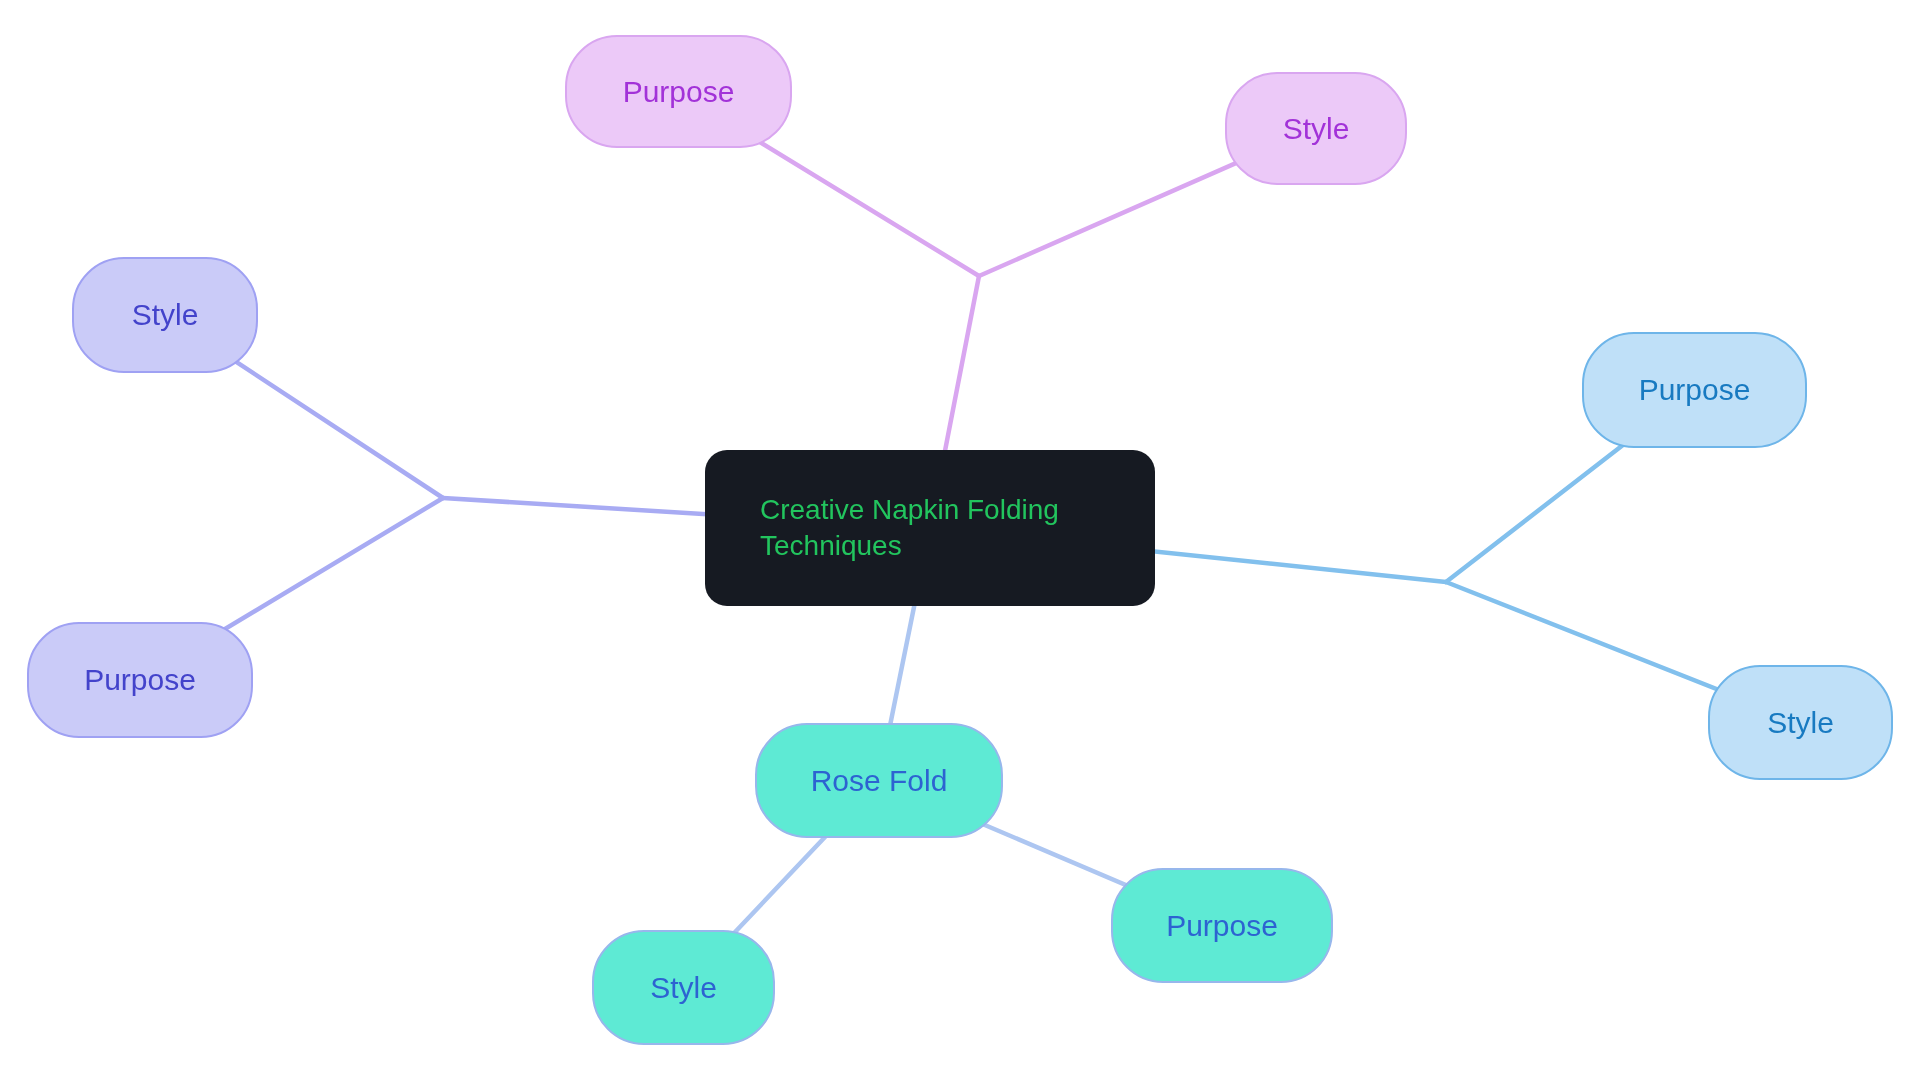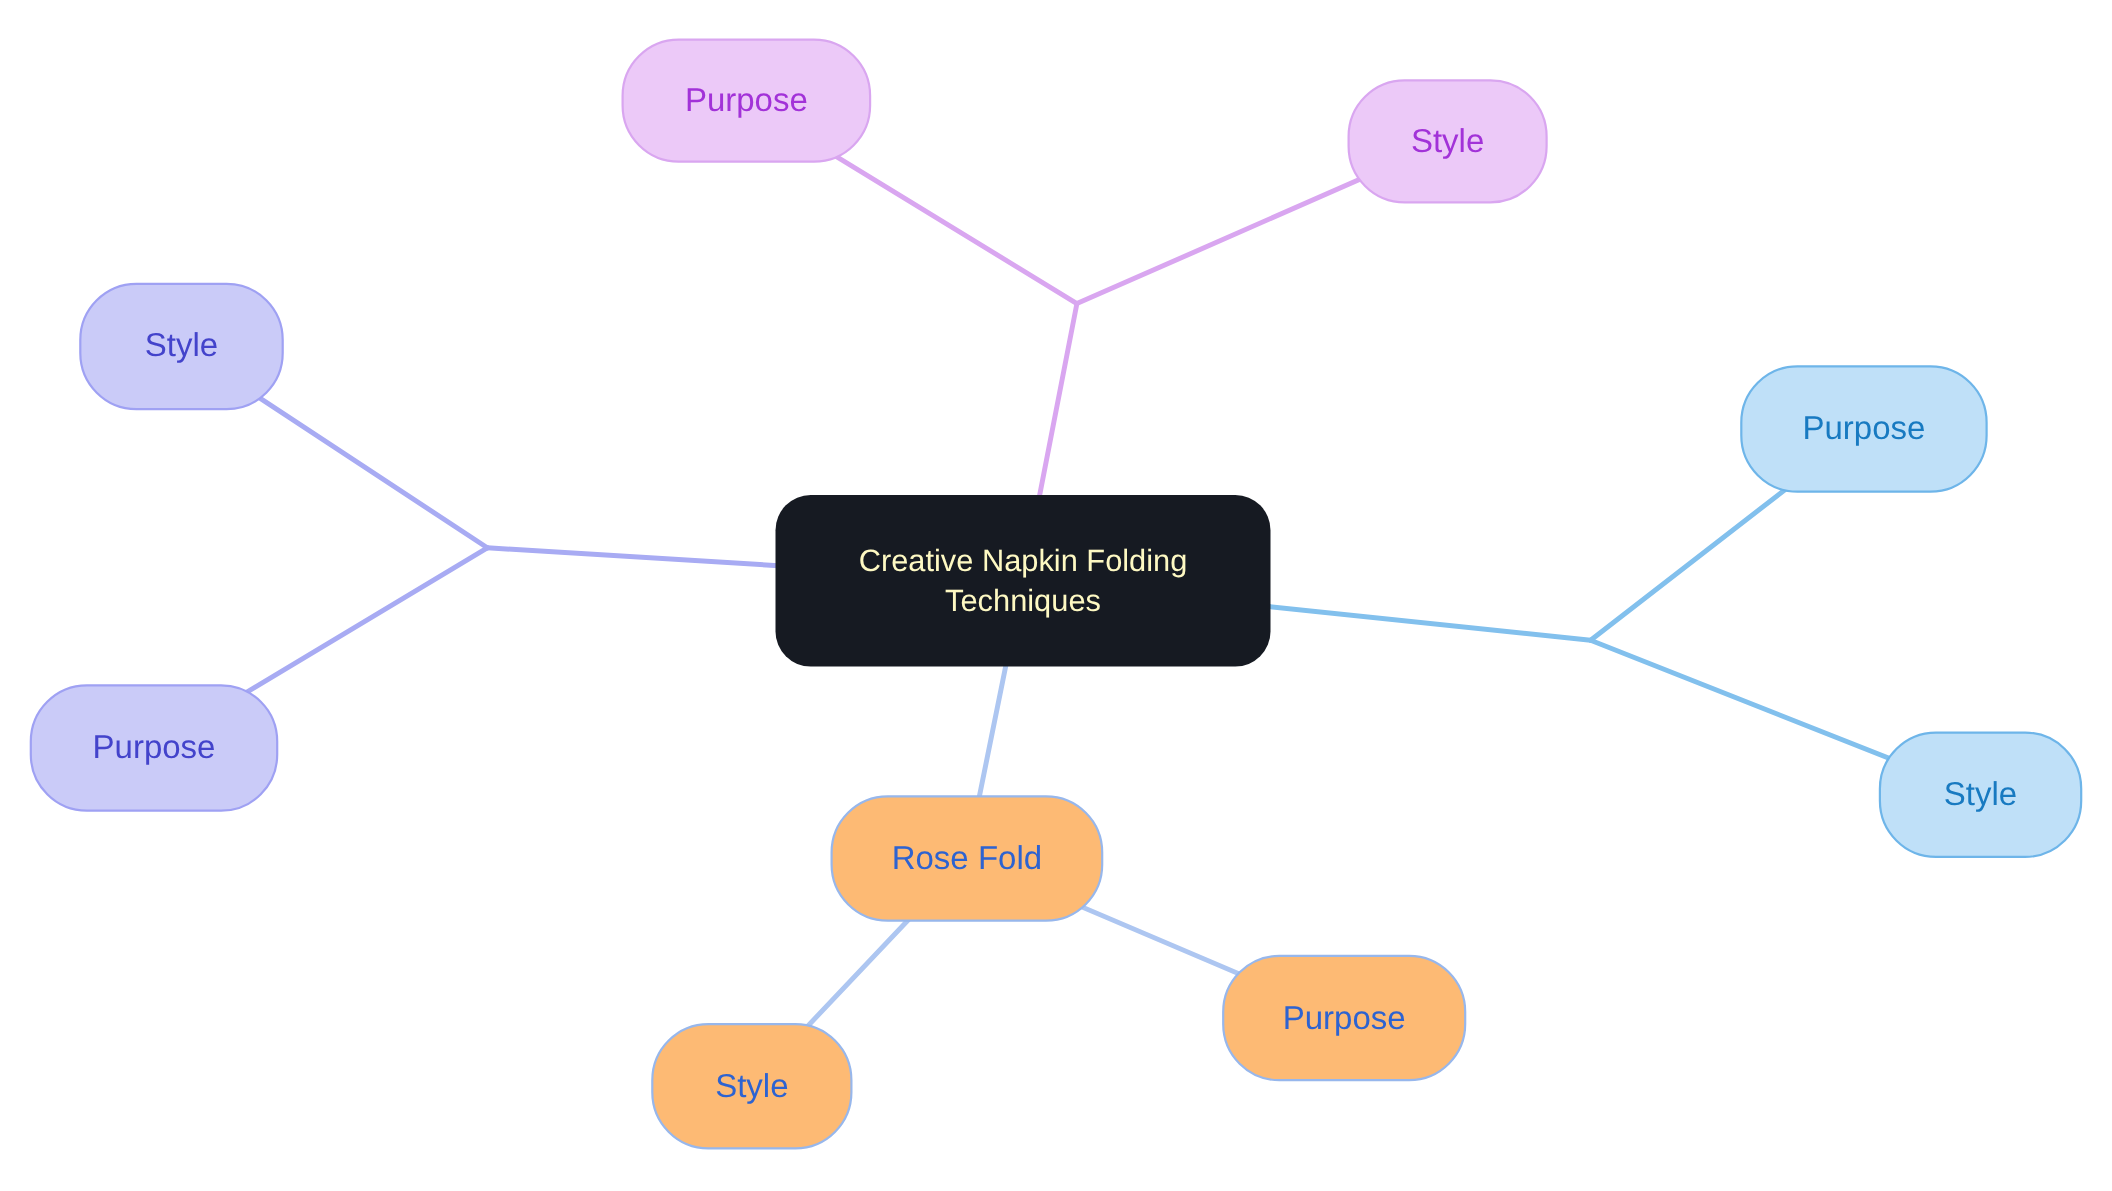--- a/index.html
+++ b/index.html
@@ -34,31 +34,31 @@
   .node {
     position: absolute;
     z-index: 1;
     display: flex;
     align-items: center;
     justify-content: center;
     box-sizing: border-box;
     border-radius: 52px;
     border: 2px solid transparent;
     font-size: 30px;
-    text-align: center;
+    text-align: left;
   }
   .node .label {
     display: block;
     padding: 0 10px;
   }
   .root-node {
     background: #161a22;
-    color: #fef9c3;
+    color: #22c55e;
     border: none;
-    border-radius: 32px;
+    border-radius: 22px;
     font-size: 28px;
     line-height: 1.28;
   }
   .root-node .label {
     max-width: 340px;
   }
   .crown {
     background: #ecc9f8;
     border-color: #d9a6f0;
     color: #a232d8;
@@ -67,21 +67,21 @@
     background: #cacbf8;
     border-color: #9fa1f3;
     color: #4343cb;
   }
   .fan {
     background: #bfe0f8;
     border-color: #6eb5e9;
     color: #187ac1;
   }
   .rose {
-    background: #fdba74;
+    background: #5eead4;
     border-color: #97b7ec;
     color: #2d63d1;
   }
 </style>
 </head>
 <body>
 
 <div class="canvas">
 
   <svg class="edges" width="1920" height="1083" viewBox="0 0 1920 1083">

